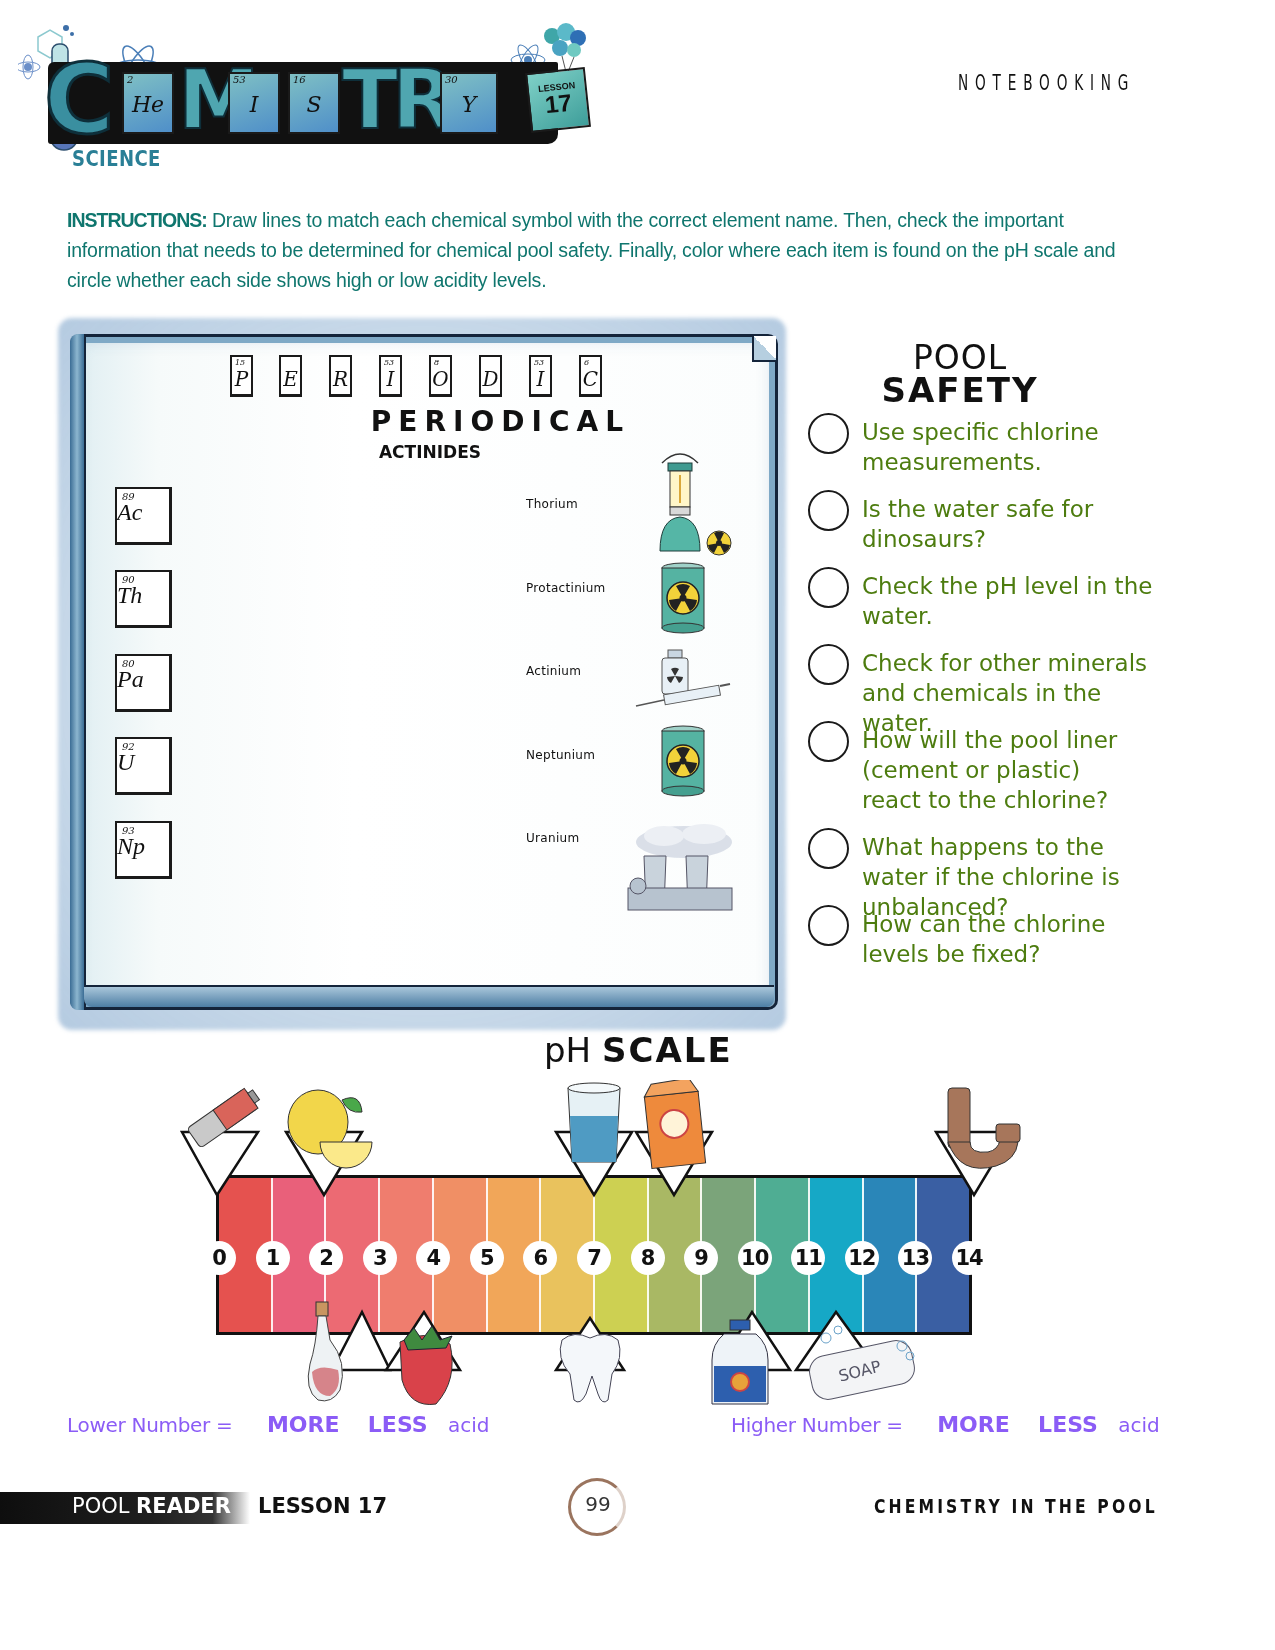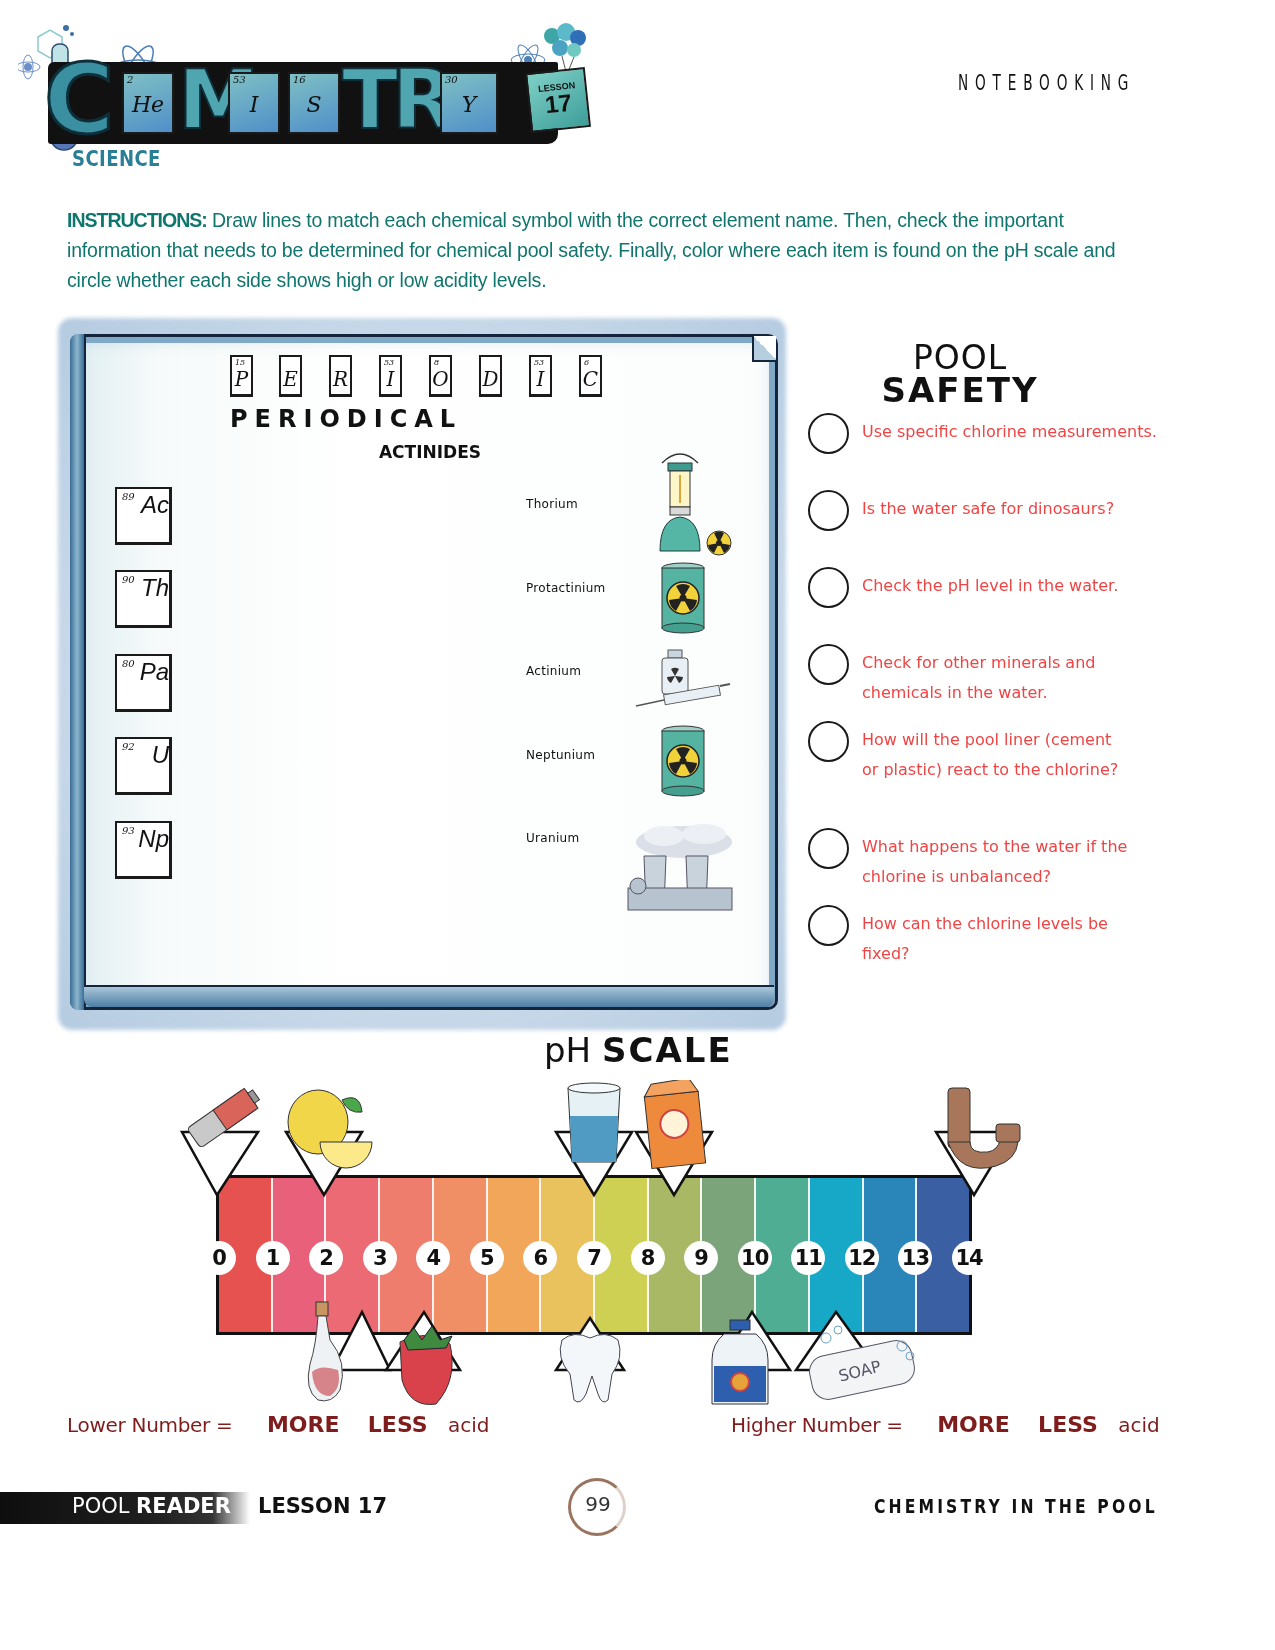--- a/index.html
+++ b/index.html
@@ -30,48 +30,48 @@
   .frame-wash { left: 58px; top: 318px; width: 728px; height: 712px; background: radial-gradient(ellipse at center, rgba(180,210,230,0.25), rgba(120,160,200,0.55)); border-radius: 14px; filter: blur(2px); }
   .frame { left: 70px; top: 334px; width: 708px; height: 676px; border: 3px solid #14243a; border-radius: 10px; background: linear-gradient(90deg,#dfeef2 0%,#f6fafa 12%,#ffffff 40%,#fbfdfd 100%); box-shadow: inset 0 0 0 6px #7fa9c6, inset 0 0 18px rgba(60,110,160,0.3); }
   .frame-spine { left: 70px; top: 334px; width: 16px; height: 676px; background: linear-gradient(90deg,#3b6d95,#8cb6cf,#3b6d95); border-right: 2px solid #14243a; border-radius: 8px 0 0 8px; }
   .frame-bottom { left: 84px; top: 985px; width: 690px; height: 22px; background: linear-gradient(180deg,#a9c6da,#4d7ea4); border-top: 2px solid #14243a; border-radius: 0 0 8px 8px; }
   .corner-fold { left: 752px; top: 336px; width: 24px; height: 26px; background: linear-gradient(225deg,#fff 50%,#b6cfe0 50%); border-left: 2px solid #14243a; border-bottom: 2px solid #14243a; }
 
   .ptile { position: absolute; top: 355px; width: 23px; height: 42px; border: 2px solid #1a1a1a; border-bottom-width: 3px; background: #fff; }
   .ptile .num { position: absolute; left: 3px; top: 1px; font-size: 8px; font-family: "DejaVu Serif", serif; font-style: italic; }
   .ptile .sym { position: absolute; left: 0; right: 0; top: 10px; text-align: center; font-family: "DejaVu Serif", serif; font-style: italic; font-size: 20px; }
 
-  .periodical-title { left: 230px; top: 405px; width: 400px; text-align: left; font-family: "DejaVu Sans", sans-serif; font-weight: bold; font-size: 24px; letter-spacing: 7px; }
+  .periodical-title { left: 230px; top: 405px; width: 400px; text-align: right; font-family: "DejaVu Sans", sans-serif; font-weight: bold; font-size: 28px; letter-spacing: 7px; }
   .actinides { left: 230px; top: 442px; width: 400px; text-align: center; font-family: "DejaVu Sans", sans-serif; font-weight: bold; font-size: 17px; }
 
   .etile { position: absolute; left: 115px; width: 57px; height: 58px; border: 2px solid #1a1a1a; border-bottom-width: 3px; border-right-width: 3px; background: #fff; }
   .etile .num { position: absolute; left: 5px; top: 2px; font-size: 10px; font-family: "DejaVu Serif", serif; font-style: italic; }
-  .etile .sym { position: absolute; left: 0; right: 0; top: 2px; text-align: right; font-family: Liberation Sans, sans-serif; font-style: italic; font-size: 24px; }
+  .etile .sym { position: absolute; left: 0; right: 0; top: 10px; text-align: left; font-family: Liberation Serif, serif; font-style: italic; font-size: 24px; }
 
   .elname { position: absolute; left: 526px; font-family: "DejaVu Sans", sans-serif; font-size: 12px; color: #111; letter-spacing: 0.3px; }
   .elicon { position: absolute; }
 
   
   .pool-title1 { left: 820px; top: 338px; width: 280px; text-align: center; font-family: "DejaVu Sans", sans-serif; font-size: 33px; font-weight: normal; letter-spacing: 1px; }
   .pool-title2 { left: 820px; top: 370px; width: 280px; text-align: center; font-family: "DejaVu Sans", sans-serif; font-size: 34px; font-weight: bold; letter-spacing: 2px; }
   .safety-item { position: absolute; left: 808px; width: 350px; }
   .safety-item .circ { position: absolute; left: 0; top: 0; width: 41px; height: 41px; border: 2px solid #1a1a1a; border-radius: 50%; background: #fff; cursor: pointer; }
-  .safety-item .txt { position: absolute; left: 54px; top: 4px; width: 300px; font-family: "DejaVu Sans", sans-serif; font-size: 16px; line-height: 30px; color: #ef4444; }
+  .safety-item .txt { position: absolute; left: 54px; top: 4px; width: 300px; font-family: "DejaVu Sans", sans-serif; font-size: 23px; line-height: 30px; color: #4d7c0f; }
 
   
   .ph-title { left: 544px; top: 1030px; font-size: 34px; font-family: "DejaVu Sans", sans-serif; }
   .ph-title .light { font-weight: normal; }
   .ph-title .bold { font-weight: bold; letter-spacing: 2px; }
   .ph-bar { left: 216px; top: 1175px; width: 756px; height: 160px; border: 3px solid #111; display: flex; }
   .ph-seg { flex: 1; height: 100%; border-right: 2px solid rgba(255,255,255,0.9); position: relative; }
   .ph-seg:last-child { border-right: none; }
   .ph-num { position: absolute; top: 1241px; width: 34px; height: 34px; margin-left: -17px; background: #fff; border-radius: 50%; text-align: center; font-family: "DejaVu Sans", sans-serif; font-weight: bold; font-size: 21px; line-height: 34px; color: #111; letter-spacing: -1px; }
 
   
-  .acid-line { position: absolute; top: 1412px; font-family: "DejaVu Sans", sans-serif; font-size: 20px; color: #7f1d1d; white-space: nowrap; }
+  .acid-line { position: absolute; top: 1412px; font-family: "DejaVu Sans", sans-serif; font-size: 20px; color: #8b5cf6; white-space: nowrap; }
   .acid-line .eq { letter-spacing: -0.3px; }
   .acid-line .opt { font-weight: bold; font-size: 22px; margin-left: 28px; cursor: pointer; }
   .acid-line .opt2 { font-weight: bold; font-size: 22px; margin-left: 22px; cursor: pointer; }
   .acid-line .word { margin-left: 14px; }
 
   
   .footer-brush { left: 0; top: 1492px; width: 250px; height: 32px; background: linear-gradient(90deg,#0e0e0e 0%,#1f1f1f 60%,#333 85%,rgba(60,60,60,0.0) 100%); }
   .footer-left { left: 72px; top: 1494px; font-family: "DejaVu Sans", sans-serif; font-size: 21px; color: #fff; white-space: nowrap; }
   .footer-left .er-light { font-weight: normal; }
   .footer-left .er-bold { font-weight: bold; }

